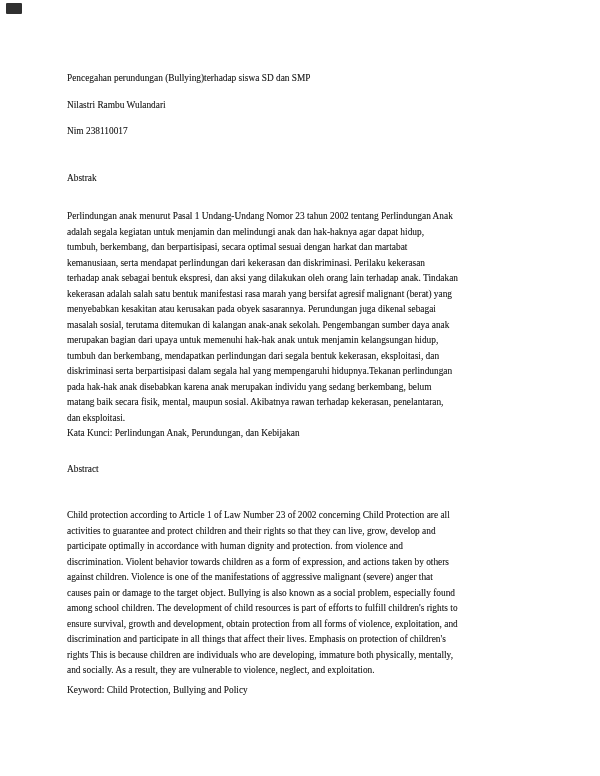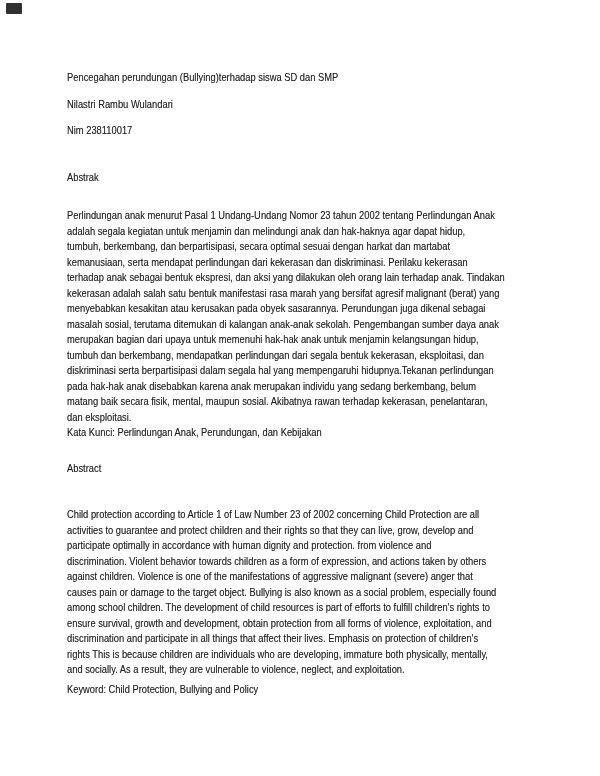--- a/index.html
+++ b/index.html
@@ -6,21 +6,21 @@
     margin: 0;
     padding: 0;
     background: #ffffff;
   }
   .page {
     position: relative;
     width: 600px;
     height: 776px;
     background: #ffffff;
     overflow: hidden;
-    font-family: Liberation Sans, sans-serif;
+    font-family: Liberation Serif, serif;
   }
   .corner-mark {
     position: absolute;
     left: 6px;
     top: 3px;
     width: 16px;
     height: 11px;
     background: #303030;
     border-radius: 1px;
   }

